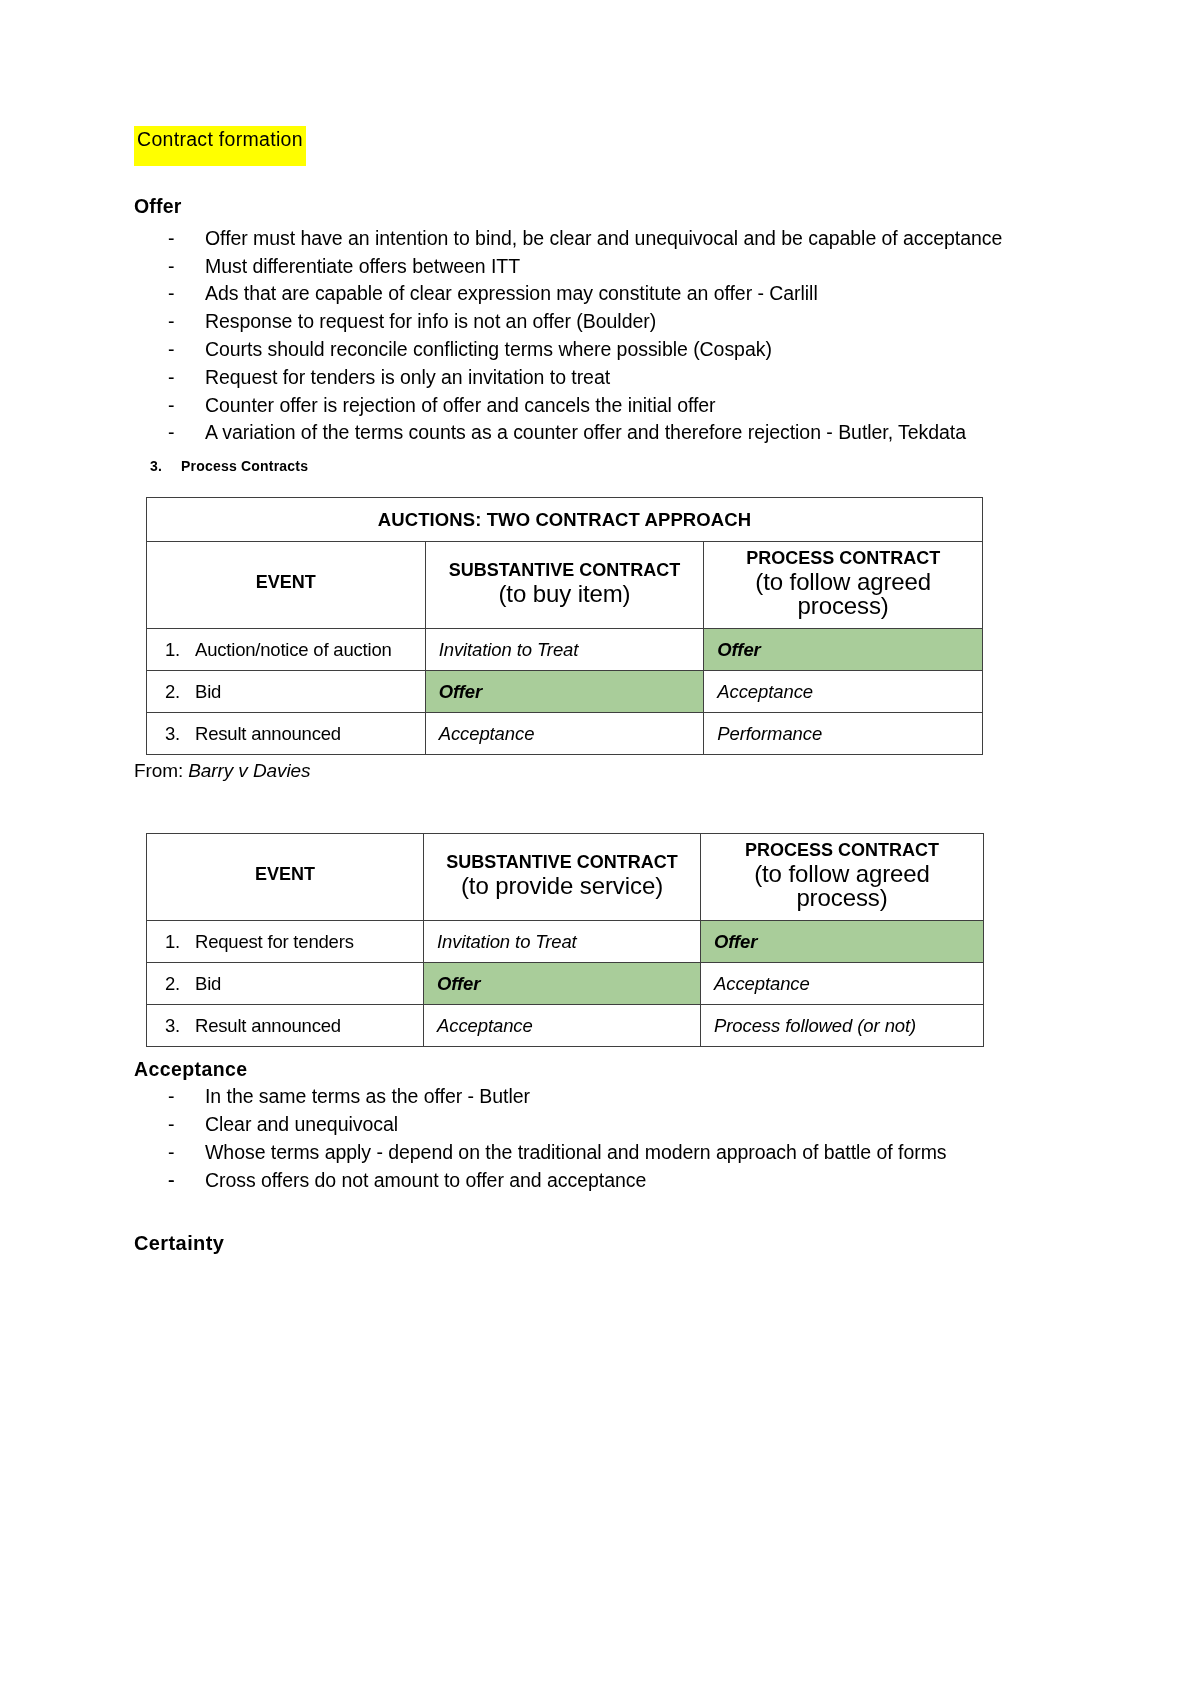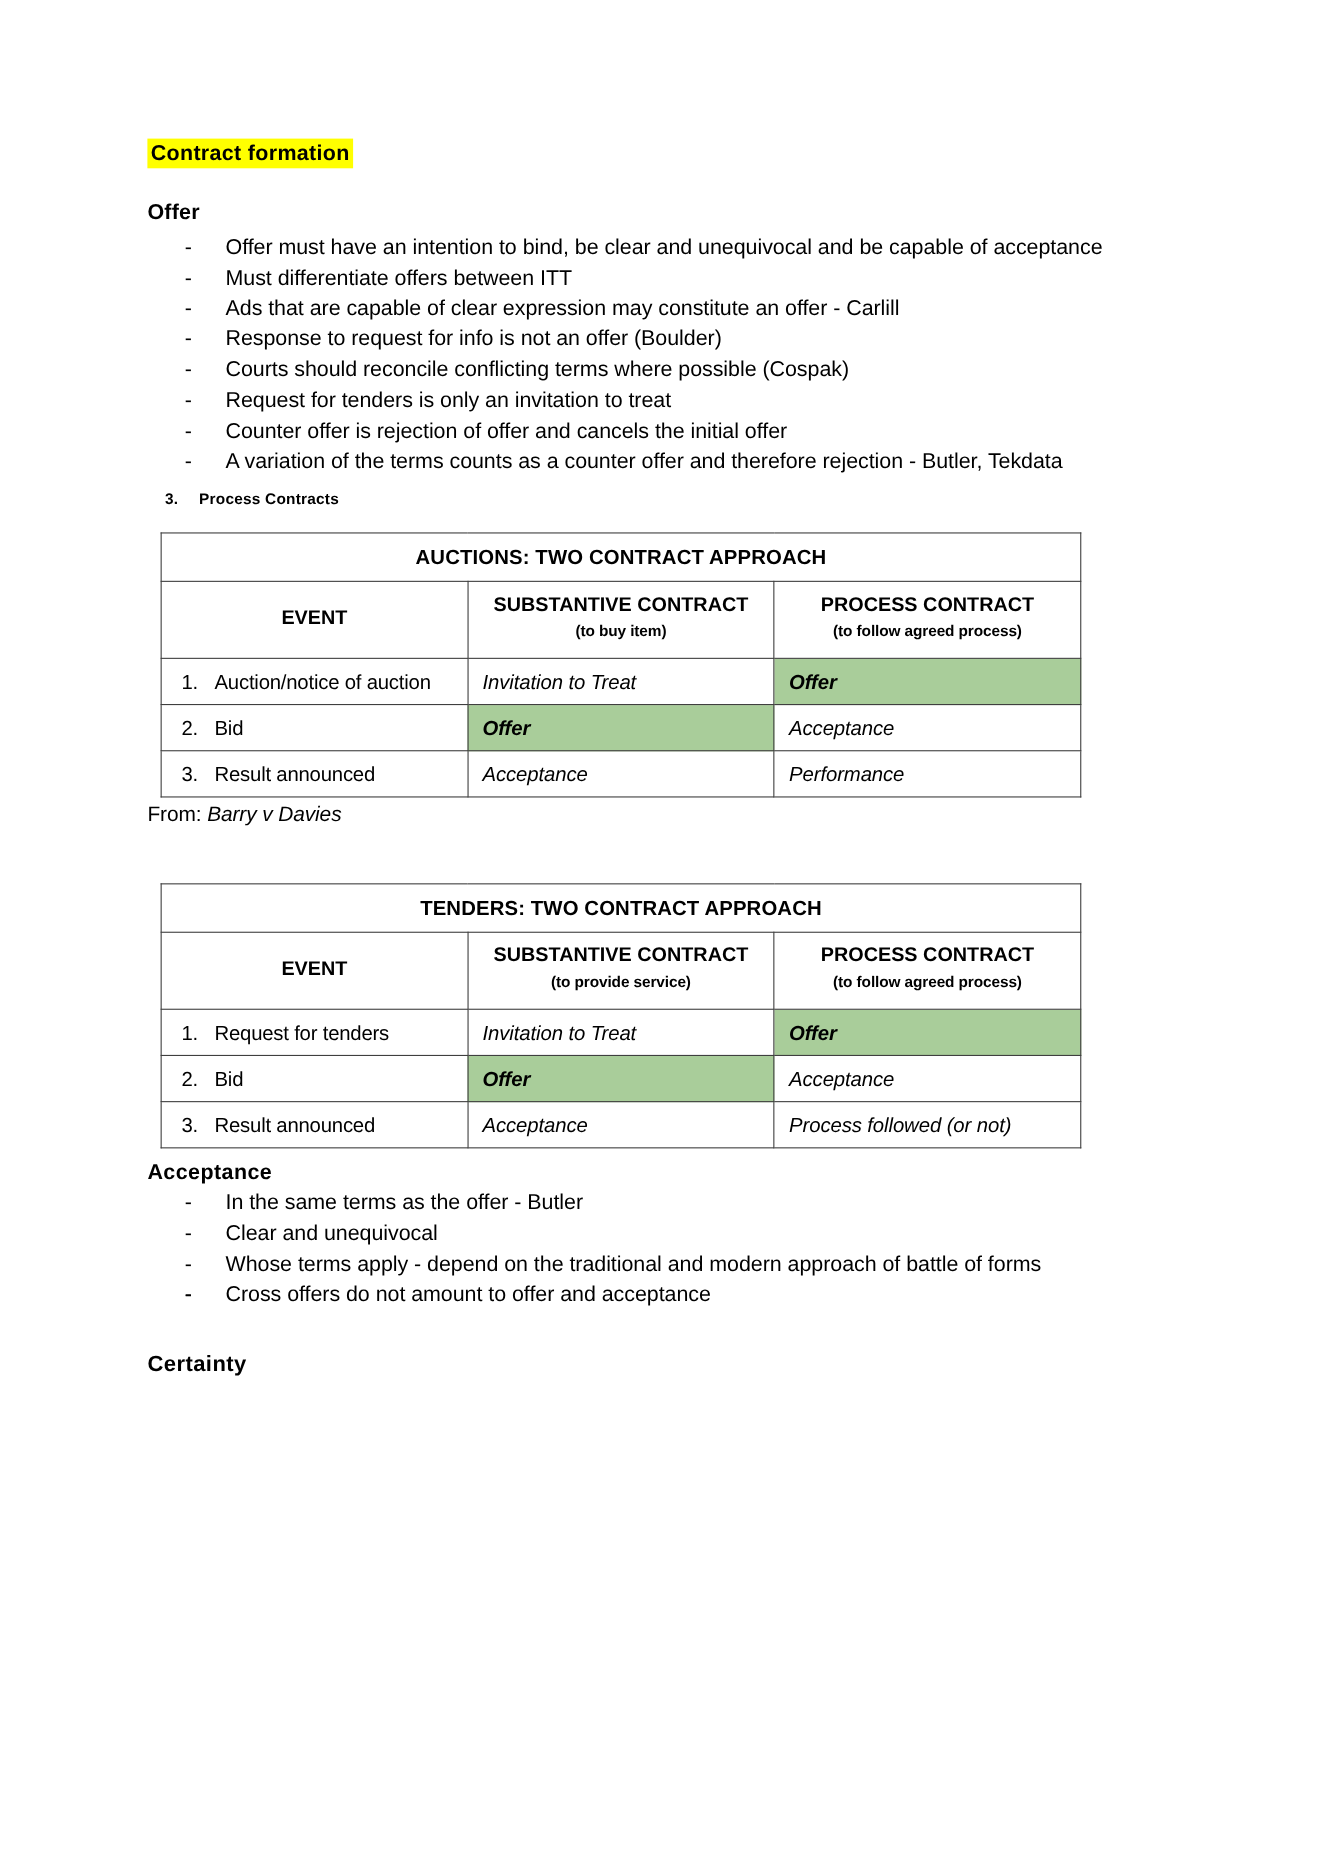--- a/index.html
+++ b/index.html
@@ -26,25 +26,25 @@
   .content {
     position: absolute;
     left: 134px;
     top: 126px;
     width: 905px;
   }
 
   
   .doc-title {
     font-size: 19.5px;
-    font-weight: bold;
+    font-weight: normal;
     letter-spacing: 0.3px;
     display: inline-block;
     background: #ffff00;
-    padding: 2px 3px 3px 3px;
+    padding: 2px 3px 16px 3px;
     line-height: 1.15;
     margin: 0 0 29px 0;
   }
   .sec-heading {
     font-size: 19.5px;
     font-weight: bold;
     letter-spacing: 0.2px;
     margin: 0 0 6px 0;
     line-height: 1.2;
   }
@@ -104,23 +104,23 @@
   }
   .colhead {
     text-align: center;
     font-weight: bold;
     font-size: 18px;
     height: 70px;
     line-height: 24px;
     padding: 4px 6px 10px 6px !important;
   }
   .colhead .sub {
-    font-weight: bold;
+    font-weight: normal;
     display: block;
-    font-size: 14px;
+    font-size: 24px;
     letter-spacing: -0.1px;
   }
   .evcell {
     font-size: 18.5px;
     height: 42px;
     padding: 0 0 0 18px !important;
     white-space: nowrap;
     letter-spacing: -0.2px;
   }
   .evcell .n {
@@ -228,23 +228,20 @@
       <div class="from-line">
         <span>From:</span>
         <span class="it">Barry v Davies</span>
       </div>
     </div>
 
     
     <div class="tbl-wrap second">
       <table class="ctable">
         <tbody>
-            <tr>
-          <td class="cap-title" colspan="3">TENDERS: TWO CONTRACT APPROACH</td>
-        </tr>
         <tr>
           <td class="colhead col-event">
             <span>EVENT</span>
           </td>
           <td class="colhead col-subst">
             <span>SUBSTANTIVE CONTRACT</span>
             <span class="sub">(to provide service)</span>
           </td>
           <td class="colhead col-proc">
             <span>PROCESS CONTRACT</span>

